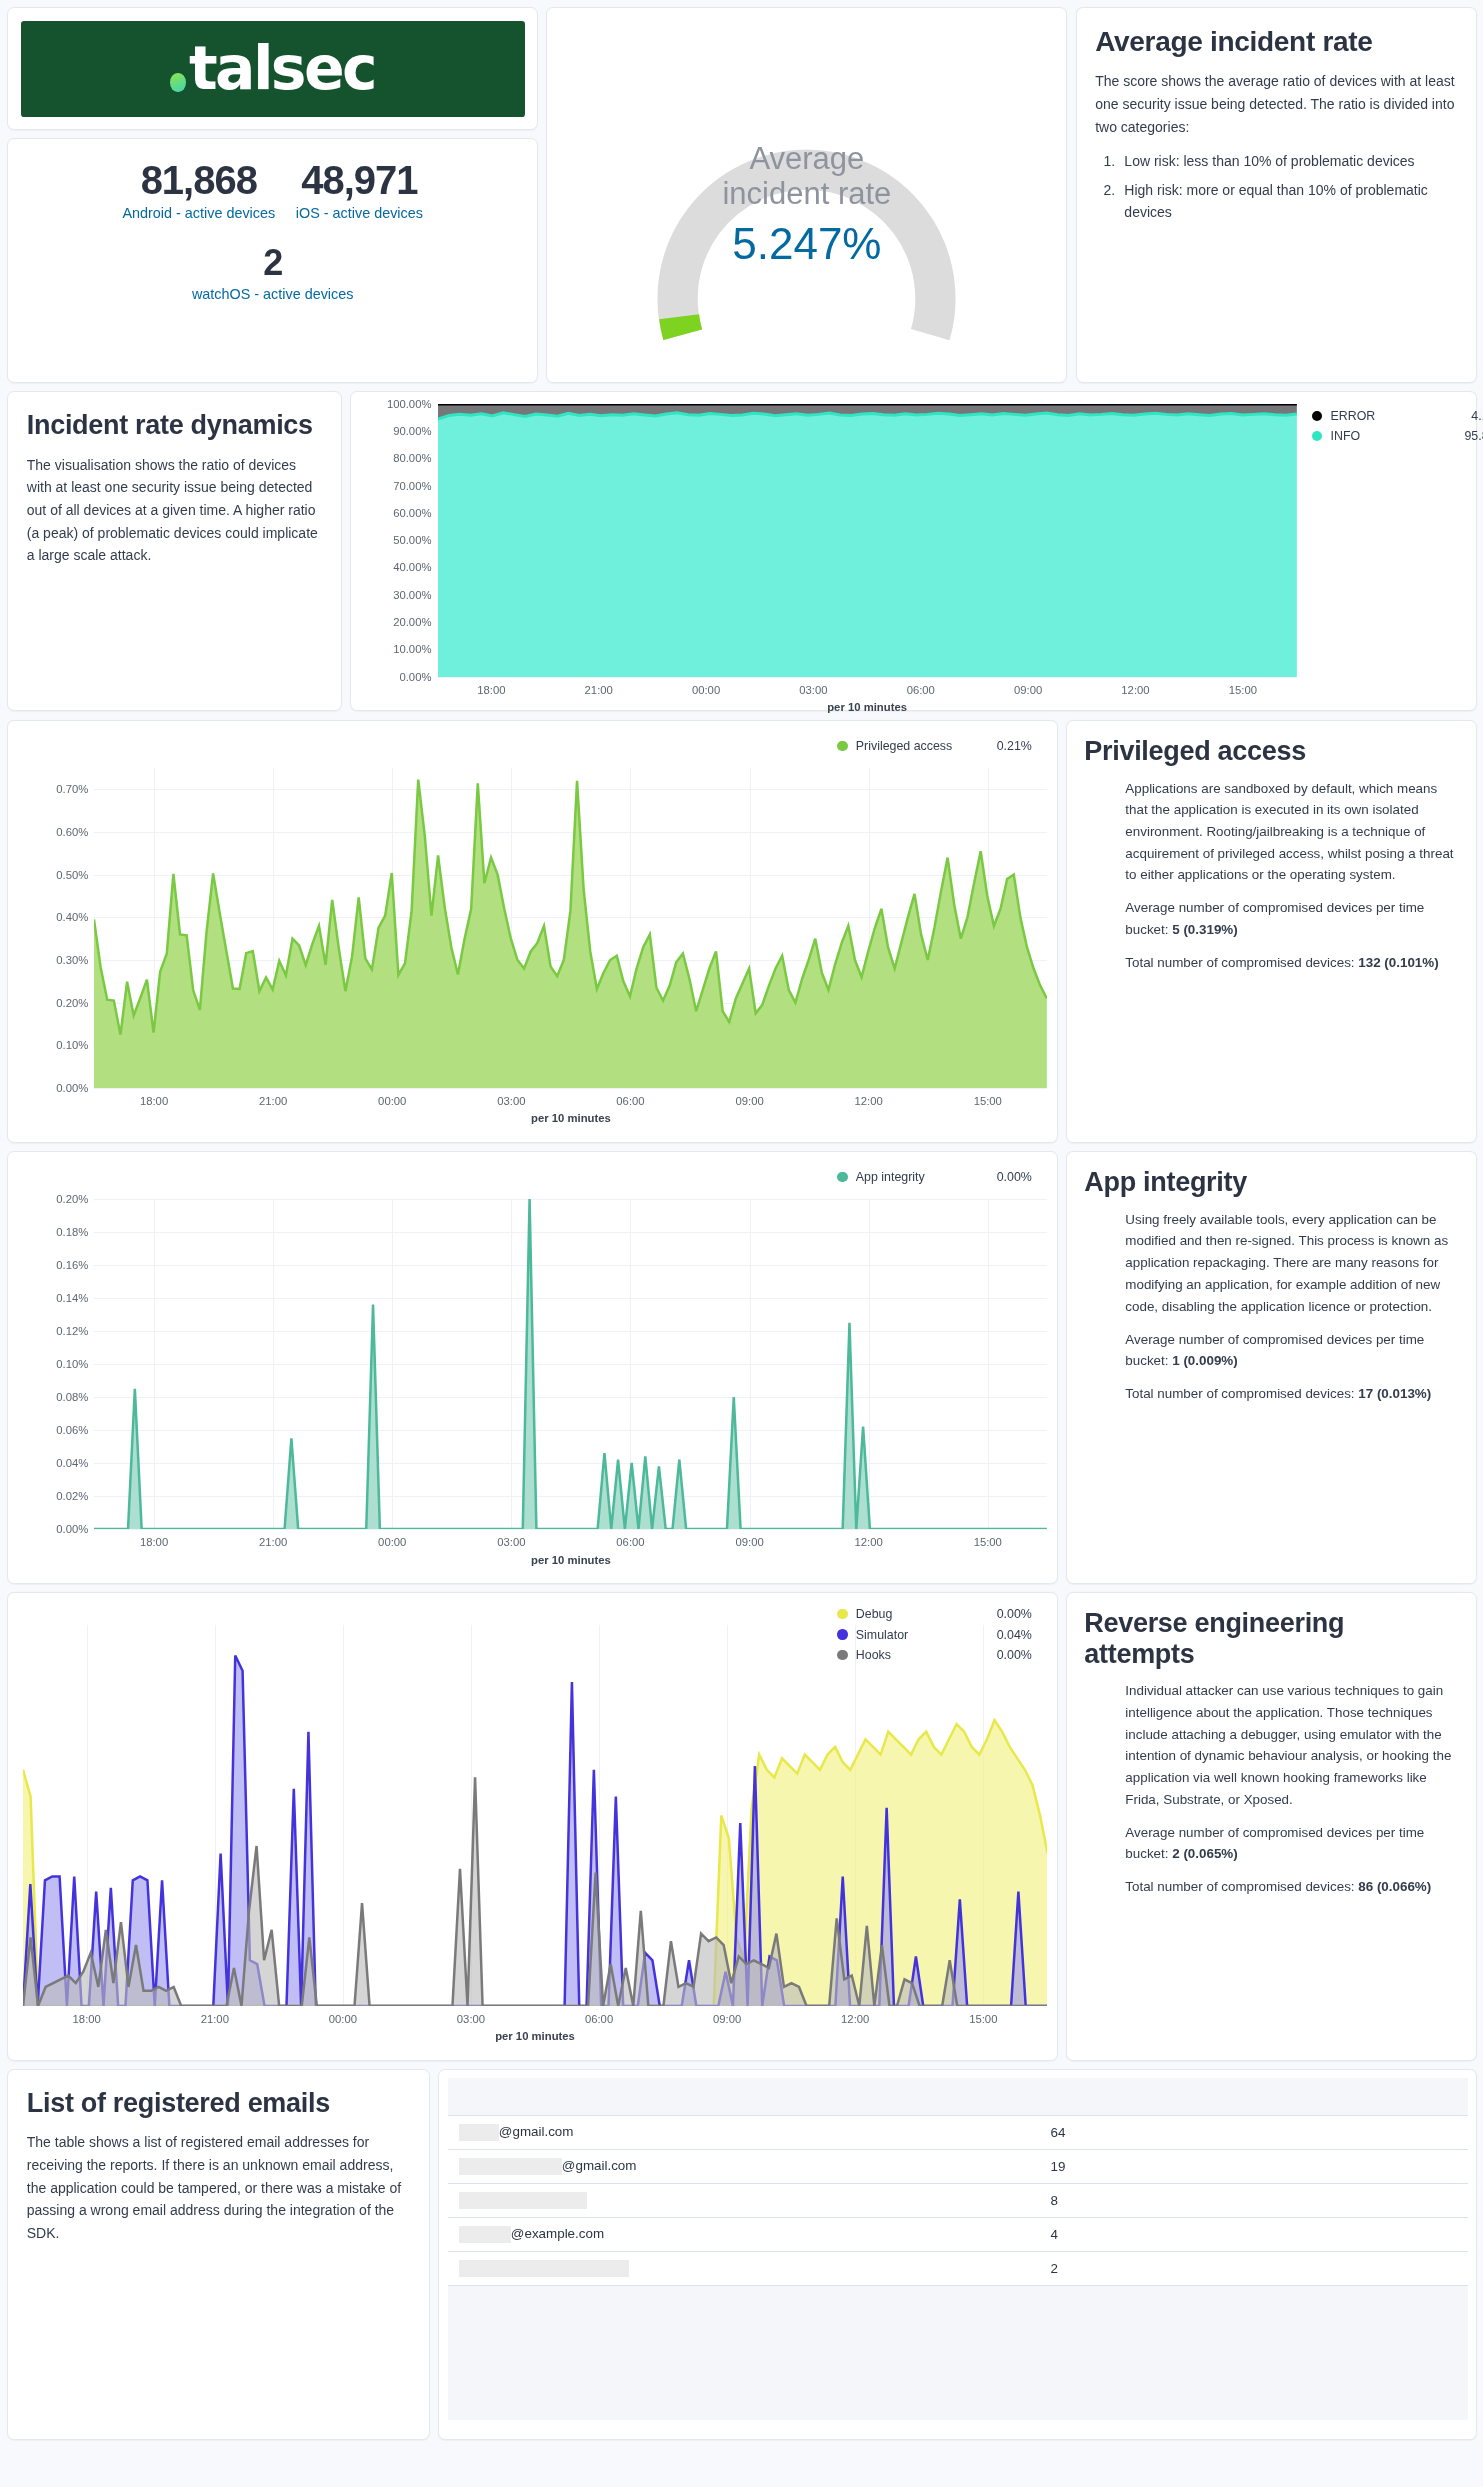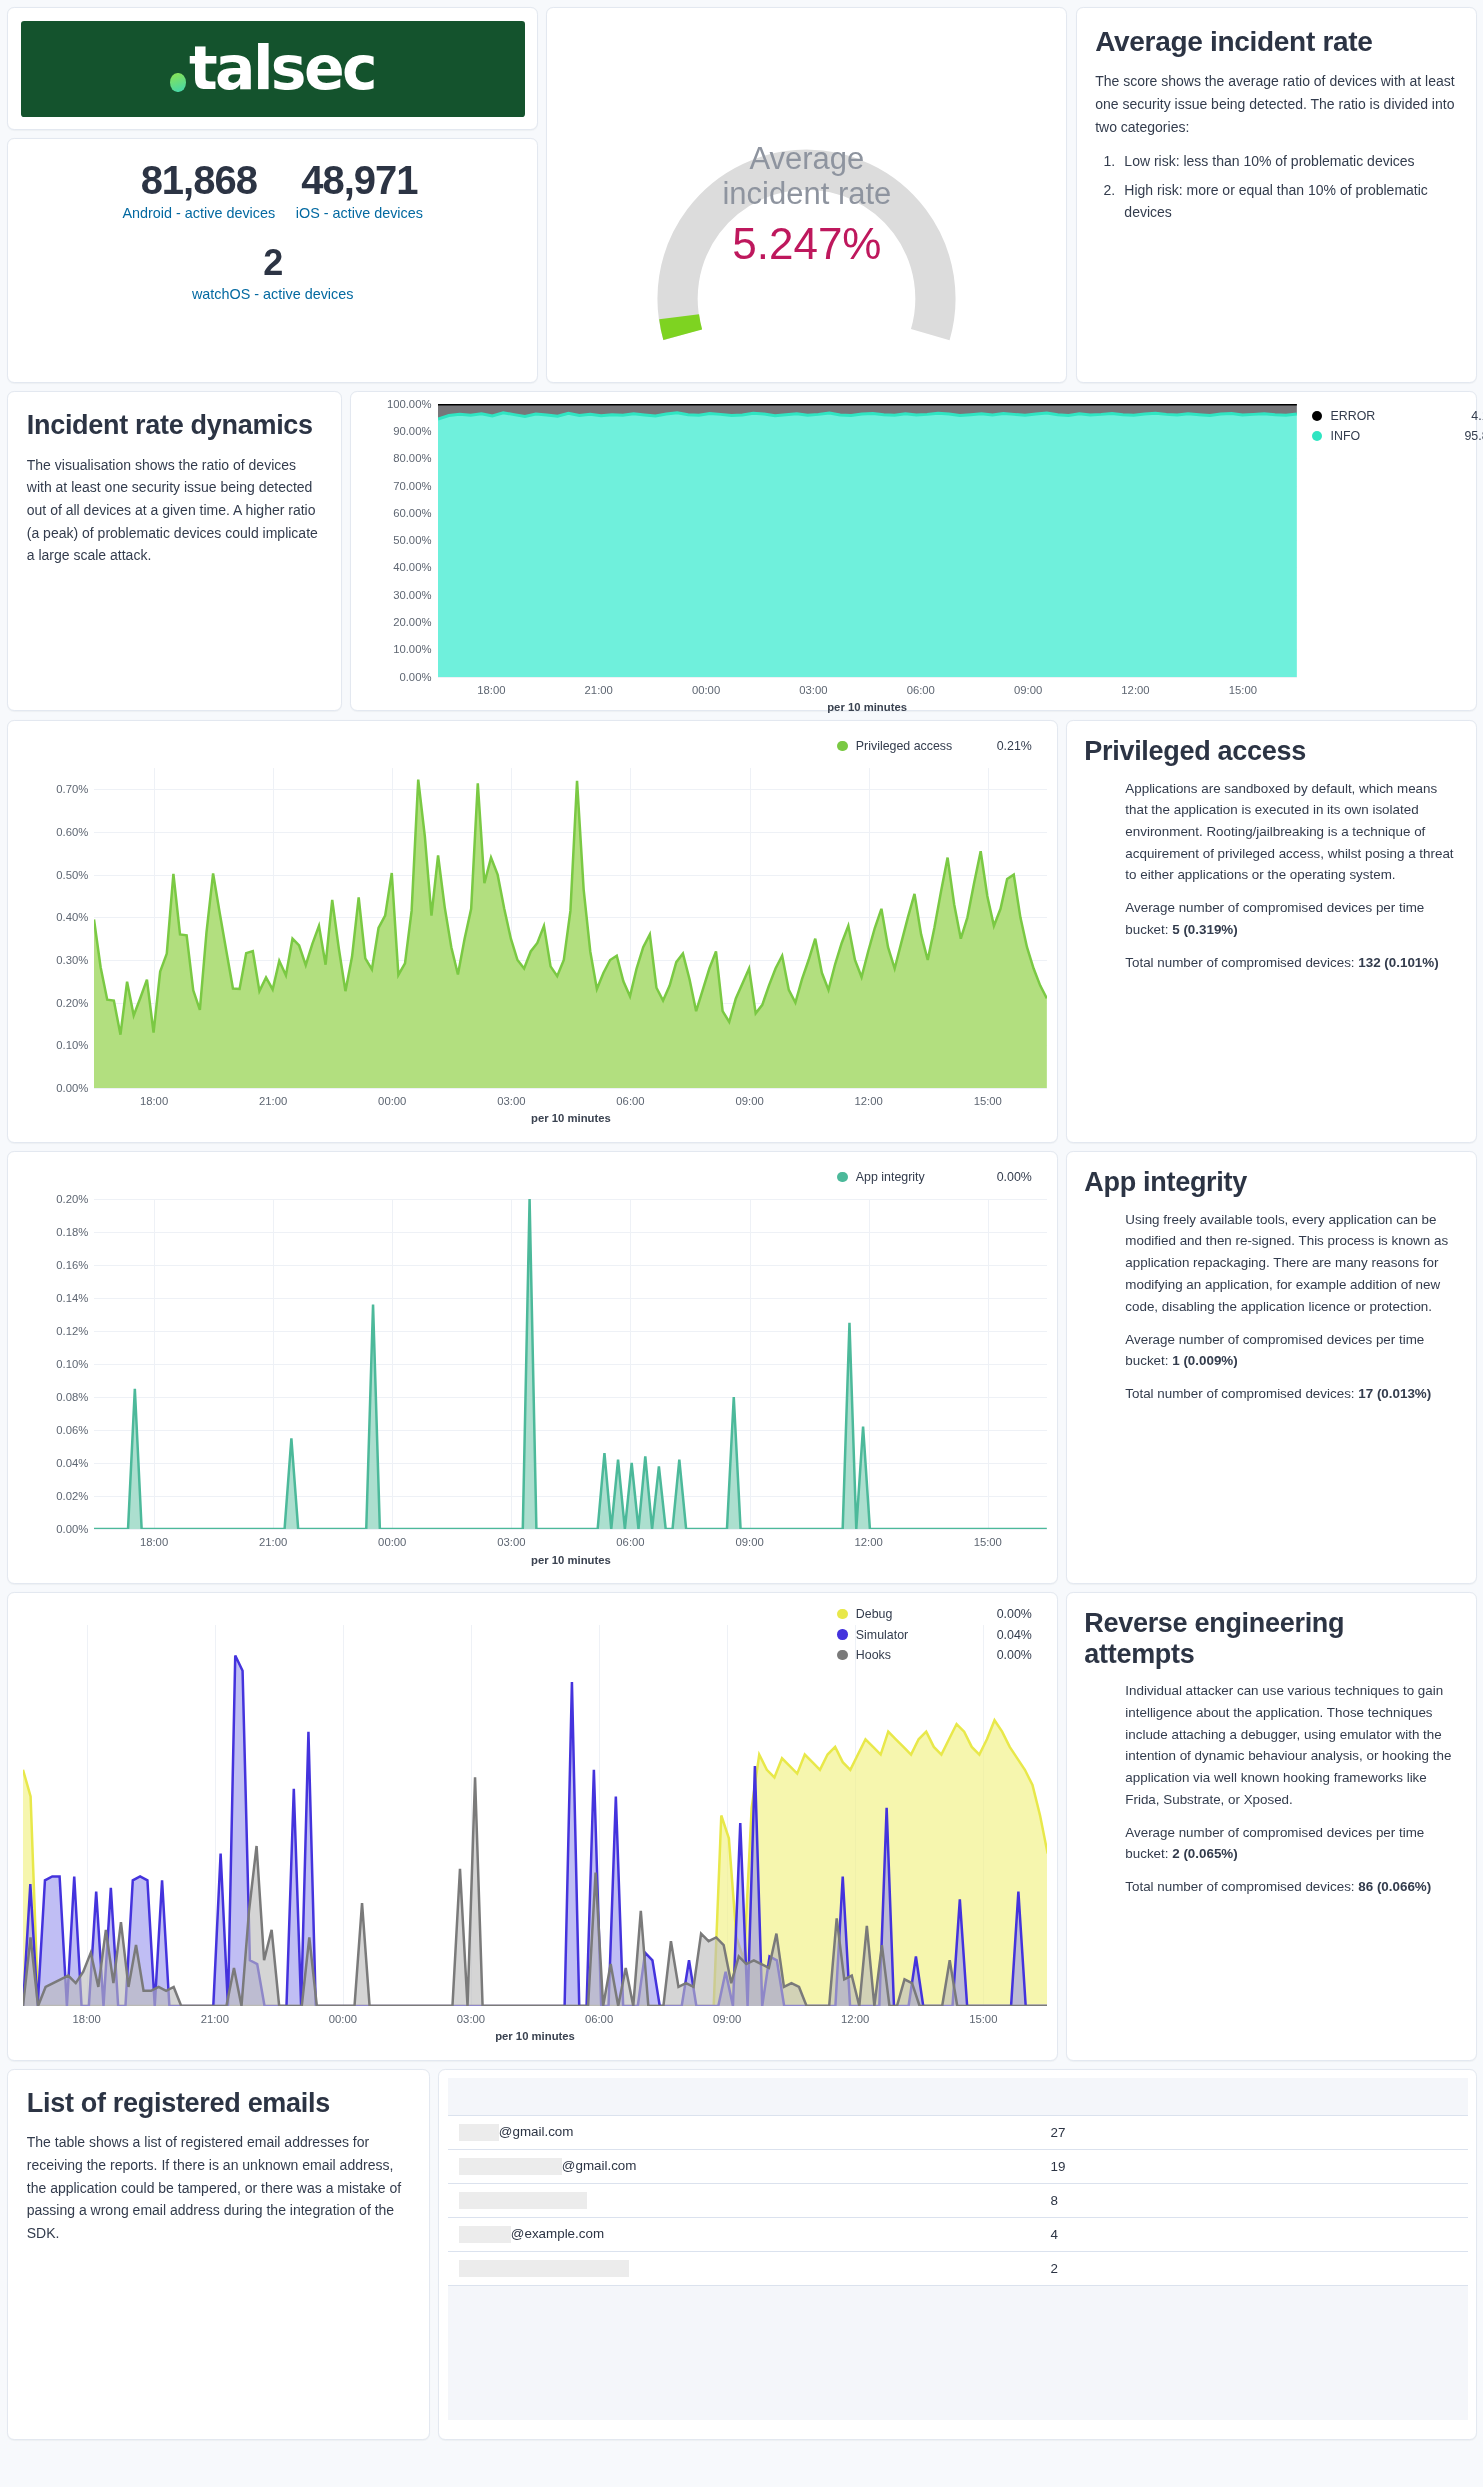--- a/index.html
+++ b/index.html
@@ -42,21 +42,21 @@
   .kpi { text-align: center; }
   .kpi-num { font-size: 40px; font-weight: 700; letter-spacing: -1px; color: #2c3444; line-height: 1; }
   .kpi-lbl { font-size: 14.4px; color: #0369a1; margin-top: 5.2px; }
   .kpi-bottom { text-align: center; margin-top: 24px; }
   .kpi-bottom .kpi-num { font-size: 36px; }
 
   .gauge-card { width: 521px; position: relative; }
   .gauge-inner { position:absolute; inset:0; display:flex; align-items:center; justify-content:center; }
   .gauge-center { position: absolute; top: 50%; left: 50%; transform: translate(-50%,-42%); text-align: center; width: 268px; }
   .gauge-title { font-size: 31px; color: #8e949f; line-height: 1.12; font-weight: 400; }
-  .gauge-value { font-size: 44px; color: #be185d; margin-top: 7.2px; font-weight: 400; }
+  .gauge-value { font-size: 44px; color: #0369a1; margin-top: 7.2px; font-weight: 400; }
 
   .info-card { flex: 1; padding: 17.5px 18.6px; }
   .info-h { font-size: 28px; font-weight: 700; color: #2c3444; line-height: 1.12; letter-spacing: -0.3px; }
   .info-p { font-size: 14px; line-height: 1.62; color: #333c4d; margin-top: 13.4px; }
   .info-ol { margin: 11.3px 0 0 24px; font-size: 14px; line-height: 1.62; color: #333c4d; }
   .info-ol li { margin-bottom: 6.2px; padding-left: 5.2px; }
   .info-strong { font-weight: 700; }
 
   
   .sect-desc { width: 335px; padding: 17.5px 18.6px; }
@@ -473,21 +473,21 @@
     <table>
       <thead>
         <tr>
           <th></th>
           <th></th>
         </tr>
       </thead>
       <tbody id="email-tbody">
           <tr>
             <td class="col-email"><span class="redact" style="width: 40px;"></span><span>@gmail.com</span></td>
-            <td>27</td>
+            <td>64</td>
           </tr>
           <tr>
             <td class="col-email"><span class="redact" style="width: 103px;"></span><span>@gmail.com</span></td>
             <td>19</td>
           </tr>
           <tr>
             <td class="col-email"><span class="redact" style="width: 128px;"></span><span></span></td>
             <td>8</td>
           </tr>
           <tr>

